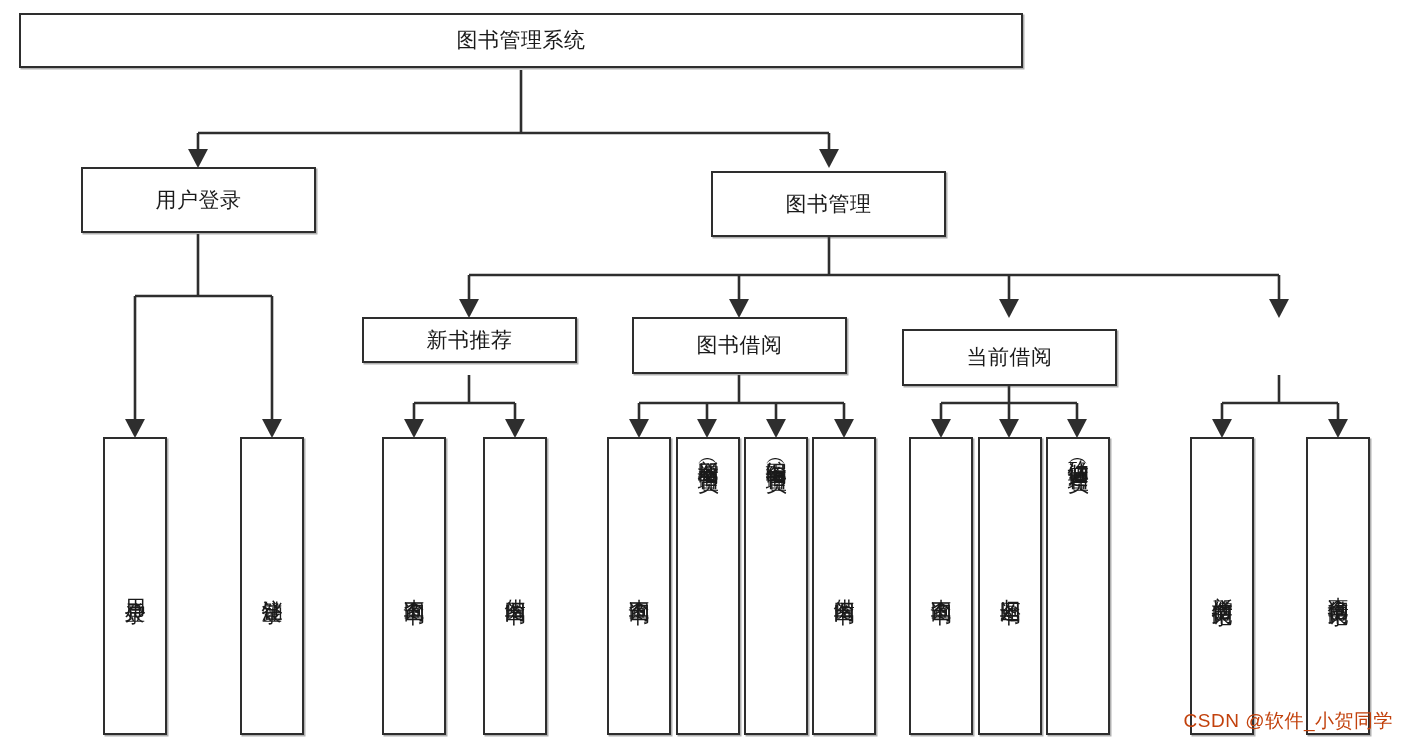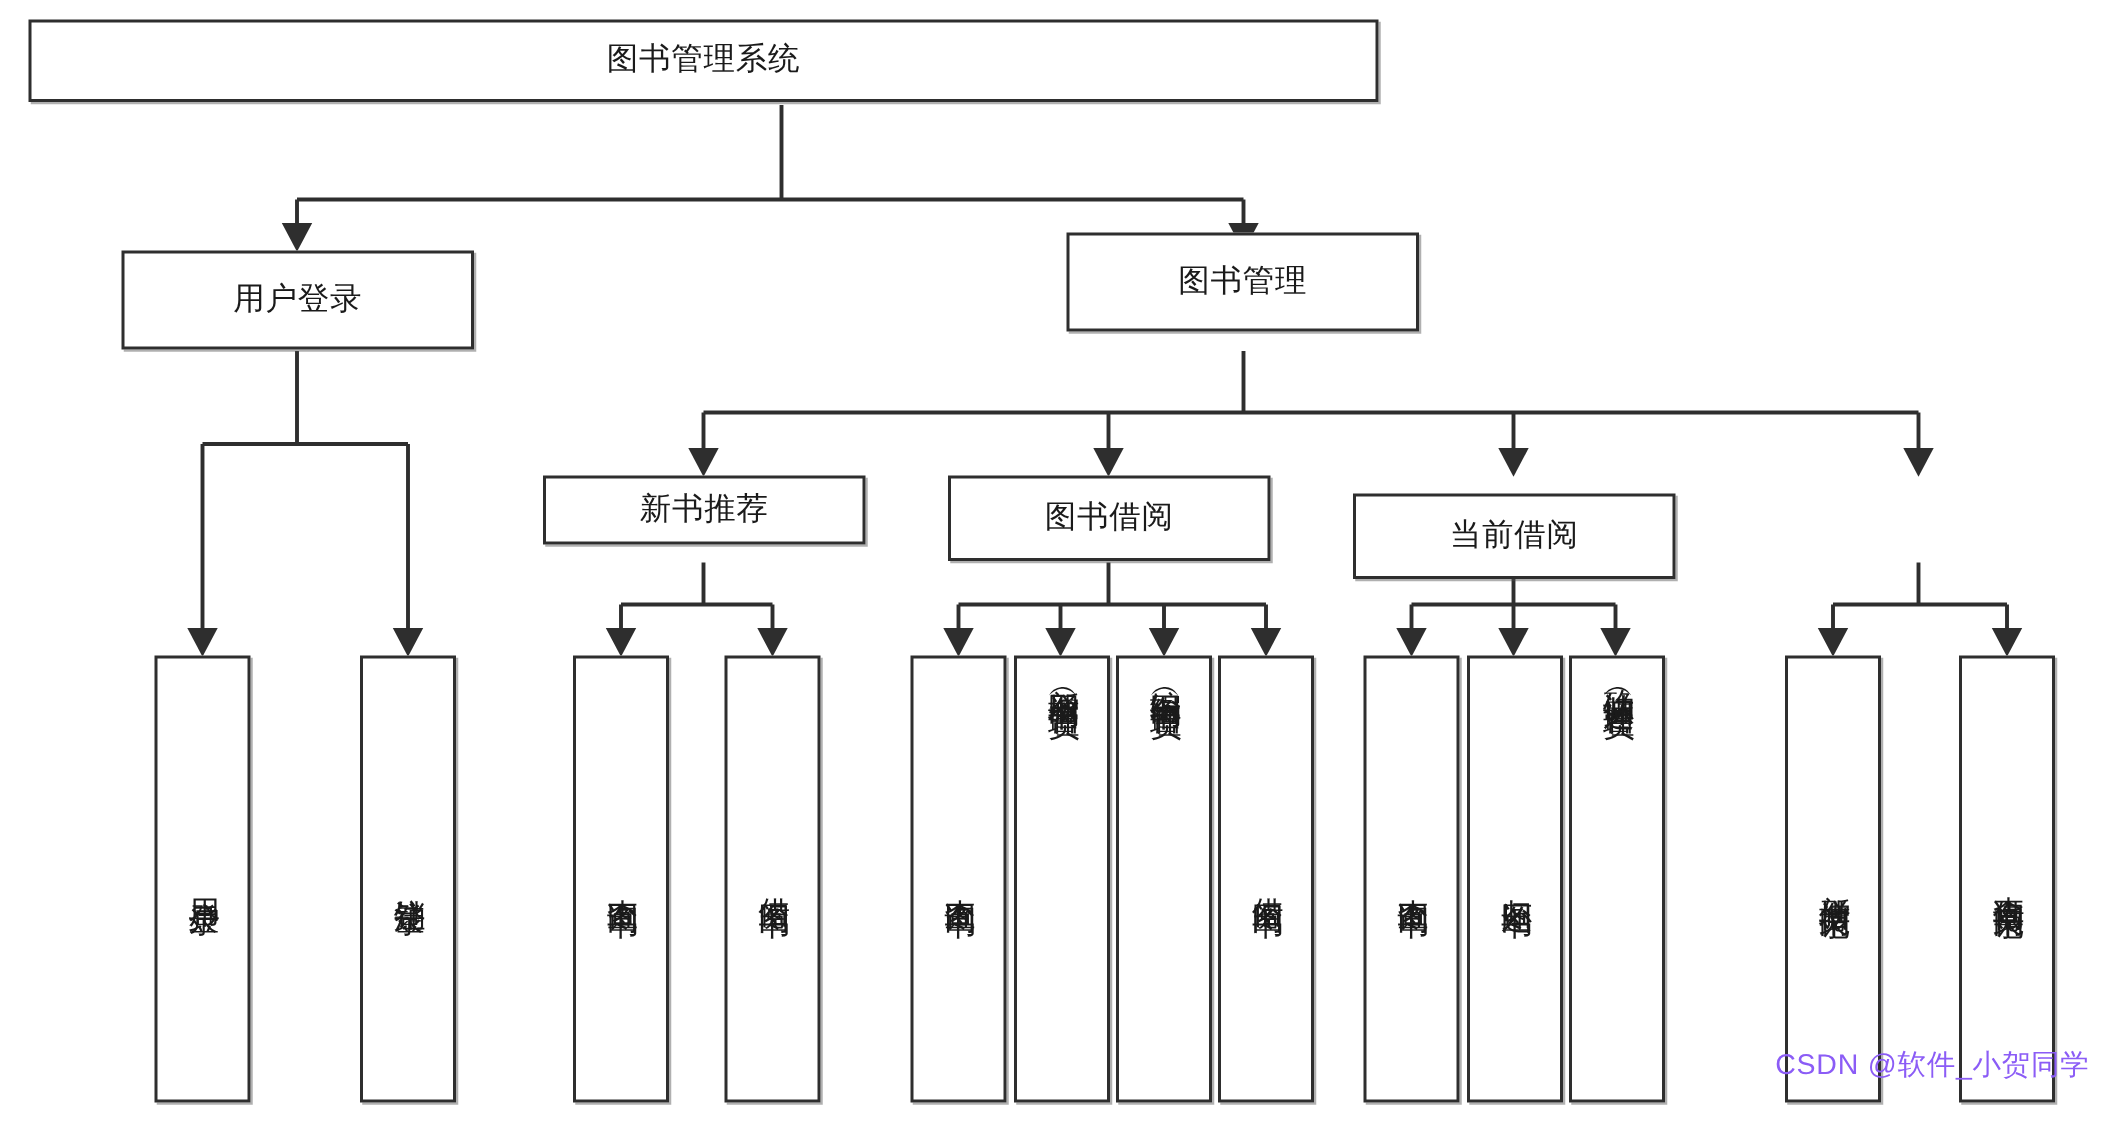--- a/index.html
+++ b/index.html
@@ -55,23 +55,23 @@
     letter-spacing: 2px;
     white-space: nowrap;
   }
   .node.leaf.centered {
     align-items: center;
     padding-top: 0;
   }
   .watermark {
     position: absolute;
     right: 12px;
-    bottom: 24px;
+    bottom: 13px;
     font-size: 19px;
-    color: #8b5cf6;
+    color: #c2410c;
     white-space: nowrap;
     letter-spacing: 0.5px;
   }
 </style>
 </head>
 <body>
 
 <div id="canvas">
 
   <svg id="edges" viewBox="0 0 1405 747" xmlns="http://www.w3.org/2000/svg">
@@ -117,29 +117,29 @@
       <path d="M1009,403 L1009,428" marker-end="url(#arrow)"></path>
       <path d="M1077,403 L1077,428" marker-end="url(#arrow)"></path>
 
       <path d="M1279,375 L1279,403"></path>
       <path d="M1222,403 L1338,403"></path>
       <path d="M1222,403 L1222,428" marker-end="url(#arrow)"></path>
       <path d="M1338,403 L1338,428" marker-end="url(#arrow)"></path>
     </g>
   </svg>
 
-  <div class="node" style="left:19px; top:13px; width:900px; height:55px;justify-content:center;">
+  <div class="node" style="left:19px; top:13px; width:1004px; height:55px;justify-content:center;">
     <span class="node-label">图书管理系统</span>
   </div>
 
   <div class="node" style="left:81px; top:167px; width:235px; height:66px;">
     <span class="node-label">用户登录</span>
   </div>
 
-  <div class="node" style="left:711px; top:155px; width:235px; height:66px;">
+  <div class="node" style="left:711px; top:171px; width:235px; height:66px;">
     <span class="node-label">图书管理</span>
   </div>
 
   <div class="node" style="left:362px; top:317px; width:215px; height:46px;">
     <span class="node-label">新书推荐</span>
   </div>
 
   <div class="node" style="left:632px; top:317px; width:215px; height:57px;">
     <span class="node-label">图书借阅</span>
   </div>

